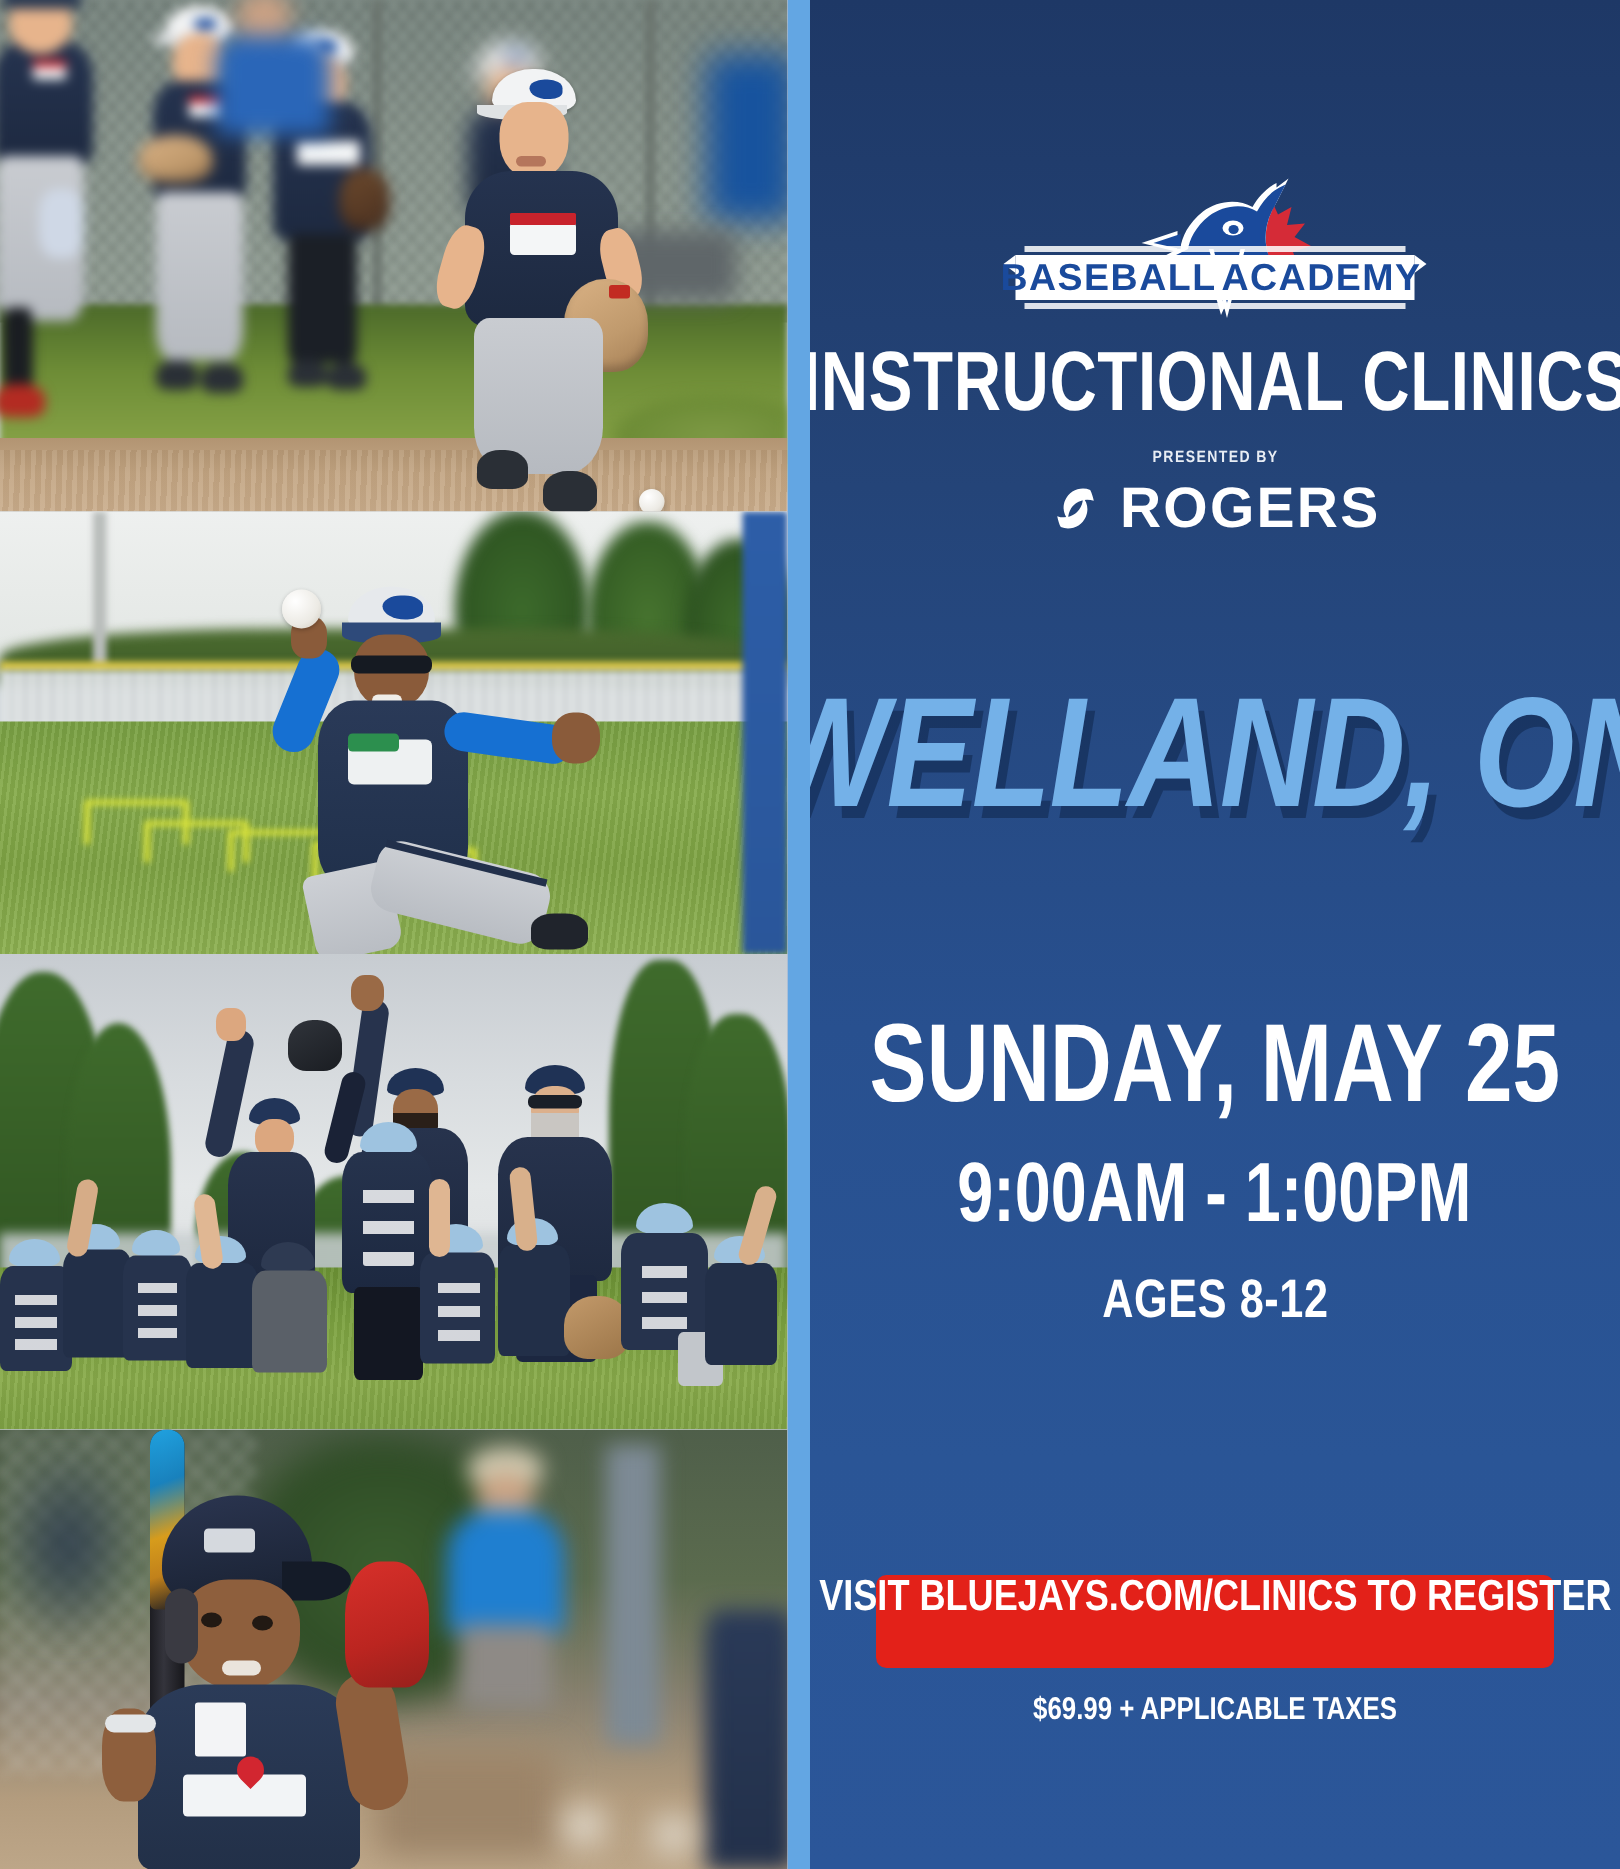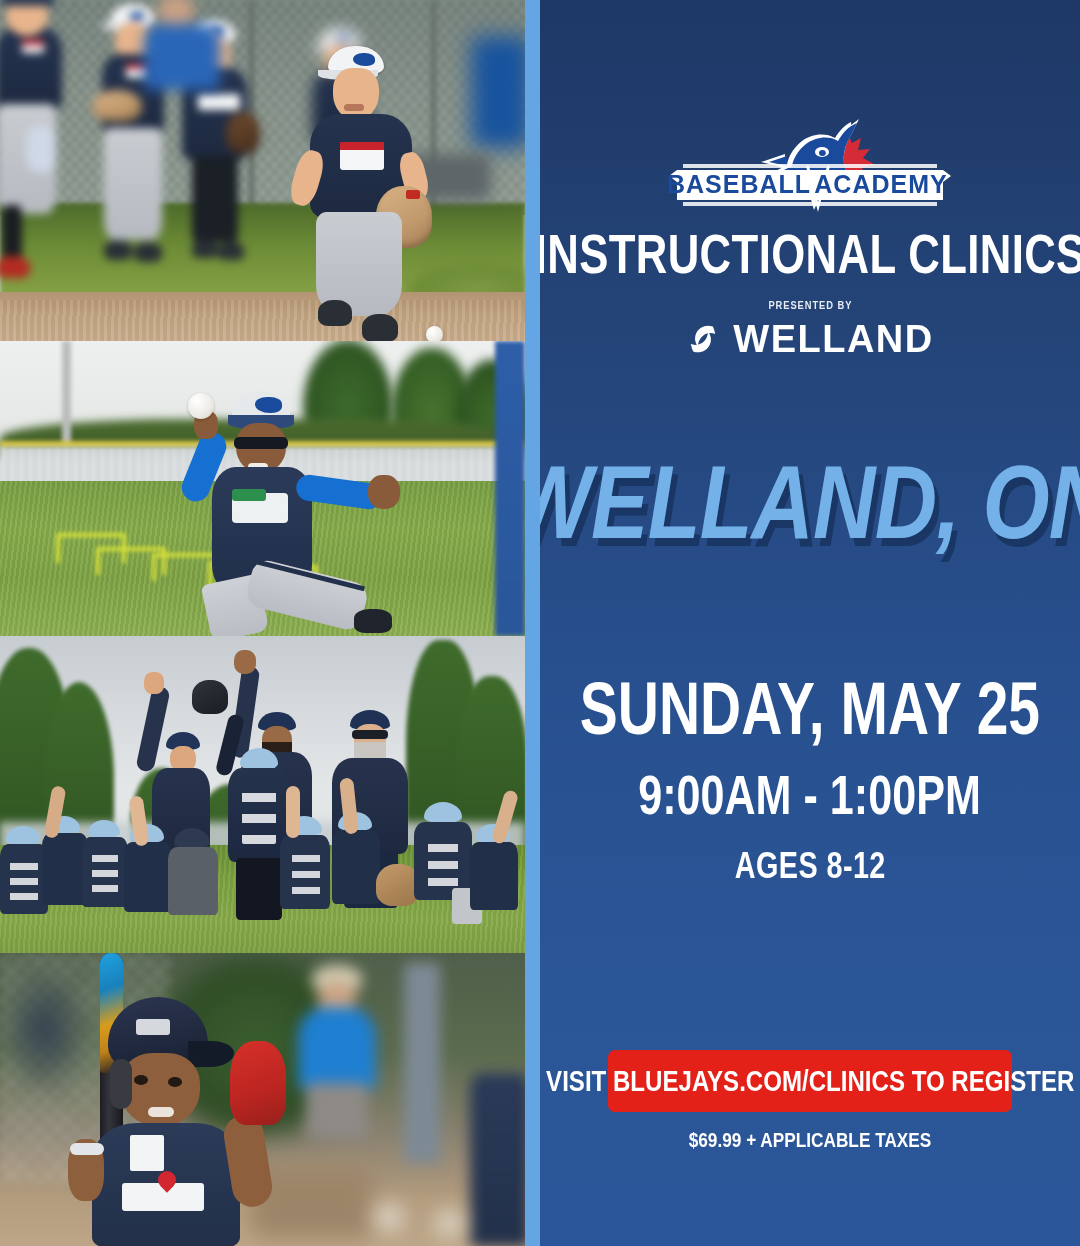--- a/index.html
+++ b/index.html
@@ -201,24 +201,24 @@
   .ages{
     margin-top:25px;
     color:#fff;font-size:36px;line-height:1;font-weight:700;letter-spacing:.5px;
     transform:scaleX(.8);white-space:nowrap;
   }
 
   
   .cta{
     position:absolute;left:50%;transform:translateX(-50%);
     top:1050px;
-    width:404px;height:62px;
+    width:452px;height:62px;
     background:#e32119;
     border:none;border-radius:7px;
-    display:flex;align-items:center;justify-content:center;
+    display:flex;align-items:flex-start;justify-content:center;
     cursor:pointer;padding:0;
   }
   .cta-label{
     color:#fff;font-size:29px;font-weight:700;line-height:1;letter-spacing:0;
     transform:scaleX(.83);white-space:nowrap;
     font-family:"Liberation Sans", sans-serif;
   }
   .price{
     position:absolute;left:50%;transform:translateX(-50%) scaleX(.82);
     top:1129px;
@@ -543,21 +543,21 @@
     <div class="brand-title">INSTRUCTIONAL CLINICS</div>
 
     <div class="presented">PRESENTED BY</div>
 
     <div class="rogers">
       <svg width="34" height="34" viewBox="0 0 34 34" aria-hidden="true">
         <path d="M17 1 a16 16 0 1 0 0.01 0 z M17 5.4 a11.6 11.6 0 1 1 -0.01 0 z" fill="#ffffff" opacity="0"></path>
         <path d="M26.8 4.6 c-6.4 -2.6 -13.9 0.4 -16.7 6.9 -2 4.6 -1 9.6 2 13 -0.2 -4.2 1.6 -8.4 5.2 -11 3.6 -2.6 8.1 -3 11.9 -1.6 -0.6 -2.8 -1.4 -5.4 -2.4 -7.3 z" fill="#ffffff"></path>
         <path d="M7.2 29.4 c6.4 2.6 13.9 -0.4 16.7 -6.9 2 -4.6 1 -9.6 -2 -13 0.2 4.2 -1.6 8.4 -5.2 11 -3.6 2.6 -8.1 3 -11.9 1.6 0.6 2.8 1.4 5.4 2.4 7.3 z" fill="#ffffff"></path>
       </svg>
-      <span class="rogers-word">WELLAND</span>
+      <span class="rogers-word">ROGERS</span>
     </div>
 
     <div class="city">WELLAND, ON</div>
 
     <div class="date">SUNDAY, MAY 25</div>
     <div class="time">9:00AM - 1:00PM</div>
     <div class="ages">AGES 8-12</div>
 
     <button class="cta">
       <span class="cta-label">VISIT BLUEJAYS.COM/CLINICS TO REGISTER</span>

